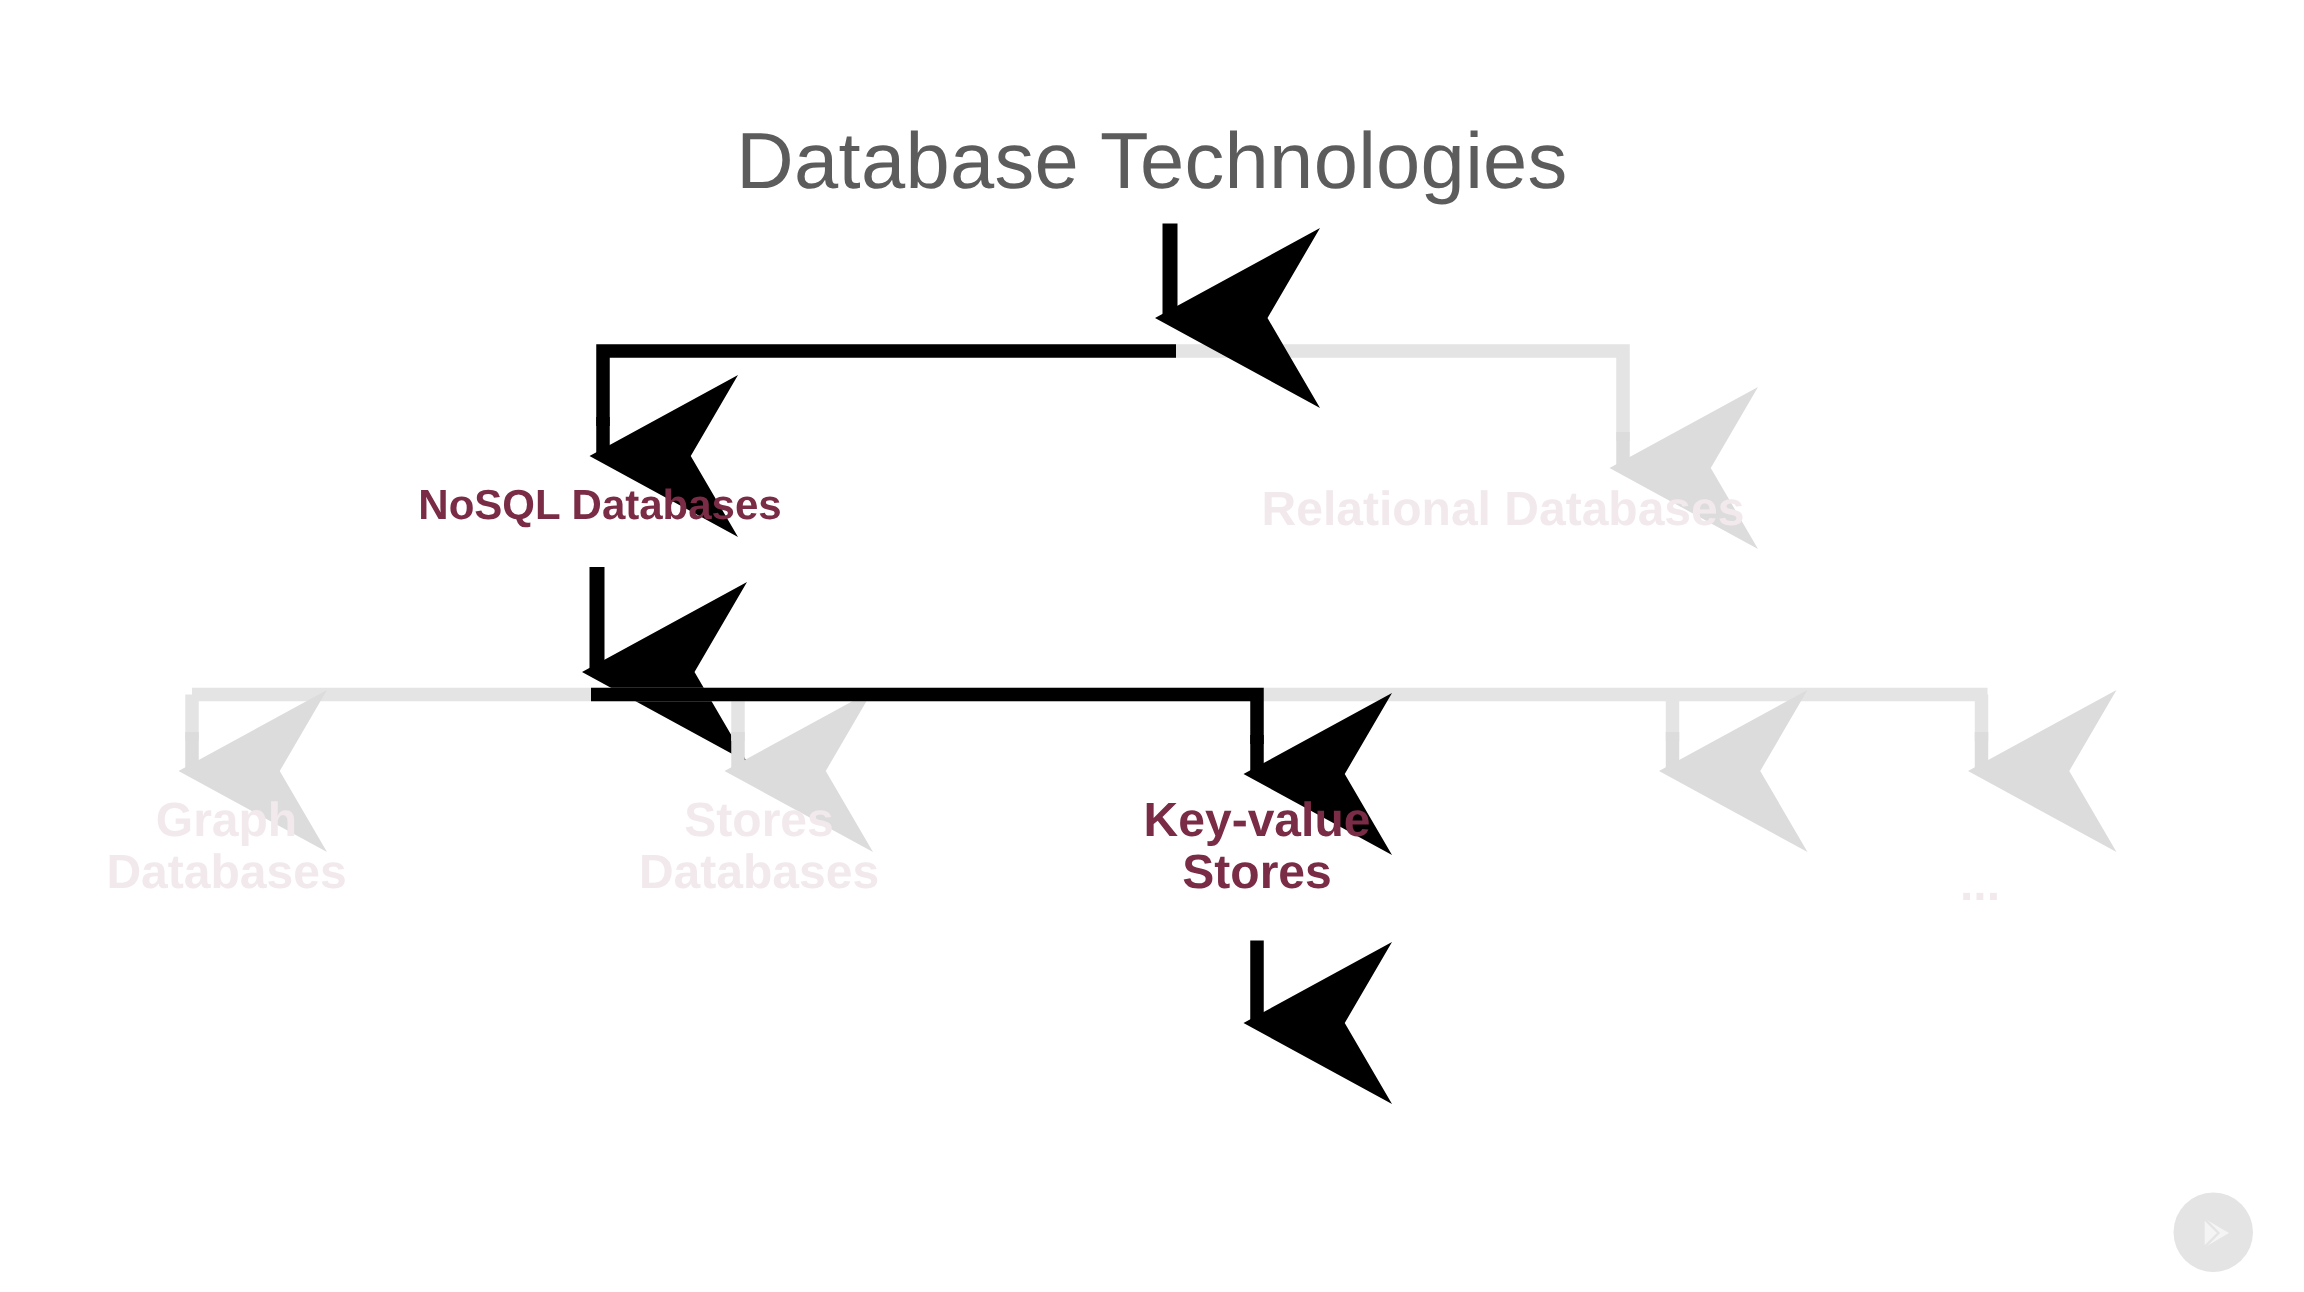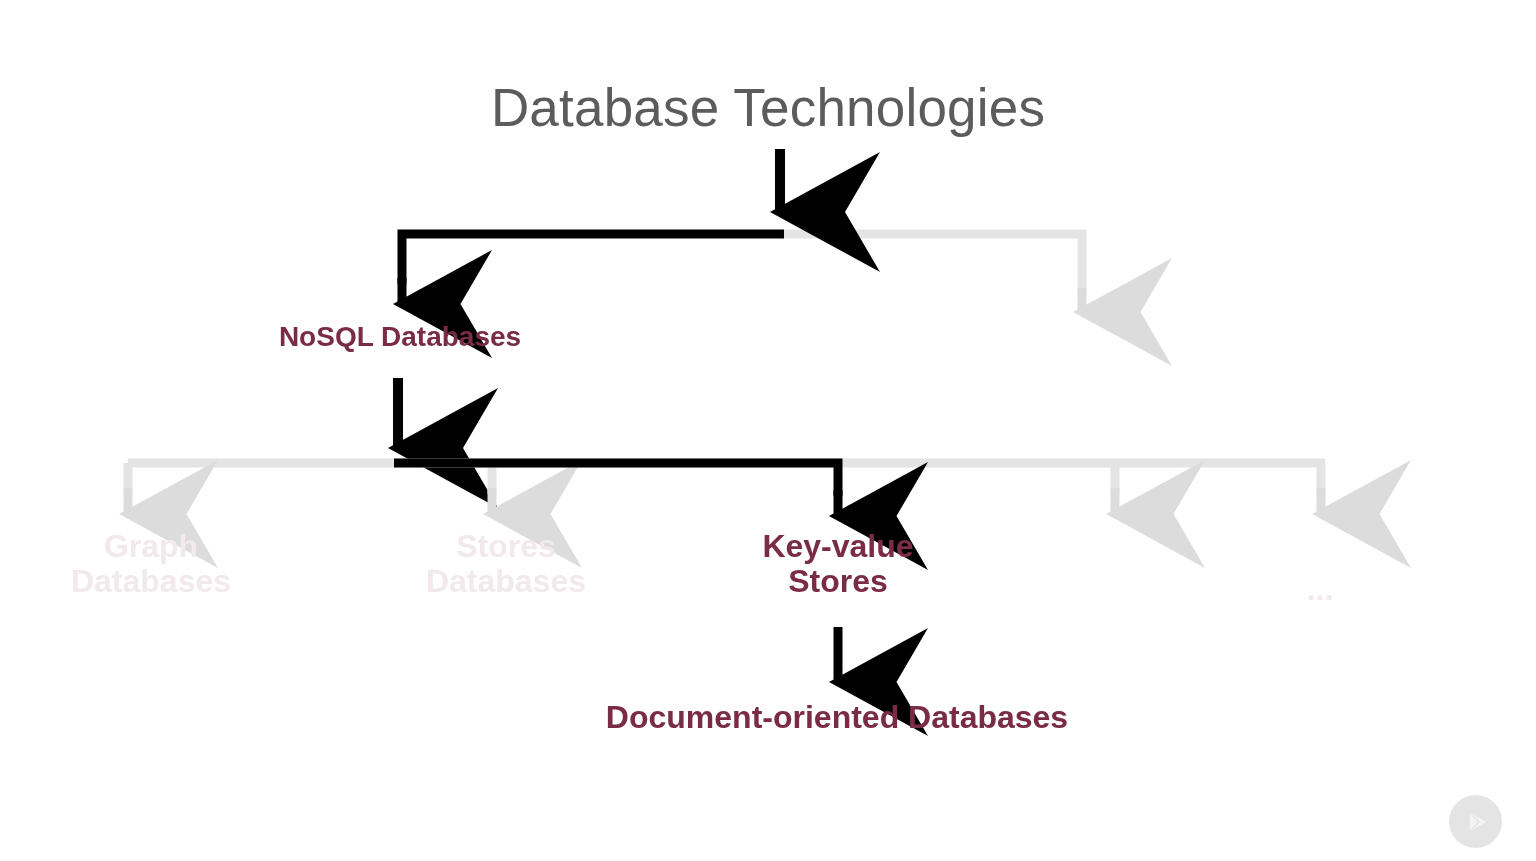--- a/index.html
+++ b/index.html
@@ -174,34 +174,34 @@
 
     <g>
       <path d="M 838 611 L 838 666" stroke="#000000" stroke-width="9" fill="none" marker-end="url(#arrow-black)"></path>
     </g>
   </svg>
 
   <div class="node" id="title-node">Database Technologies</div>
 
   <div class="node node-active" id="node-nosql">NoSQL Databases</div>
 
+  <div class="node node-faded" id="node-relational">Relational Databases</div>
 
   <div class="node node-faded" id="node-graph">Graph
 Databases</div>
 
   <div class="node node-faded" id="node-object">Stores
 Databases</div>
 
   <div class="node node-active" id="node-keyvalue">Key-value
 Stores</div>
 
 
   <div class="node node-faded" id="node-ellipsis">...</div>
 
-  <div class="node node-active" id="node-document">Document-oriented Databases</div>
 
   <div id="advance-button">
     <svg width="32" height="32" viewBox="0 0 32 32">
       <path d="M 9 6 L 26 16 L 9 26 Z" fill="#f4f4f4"></path>
       <path d="M 9 6 L 19 16 L 9 26 Z" fill="none" stroke="#e4e4e4" stroke-width="1.6"></path>
     </svg>
   </div>
 
   <div id="bottom-rule"></div>
 

